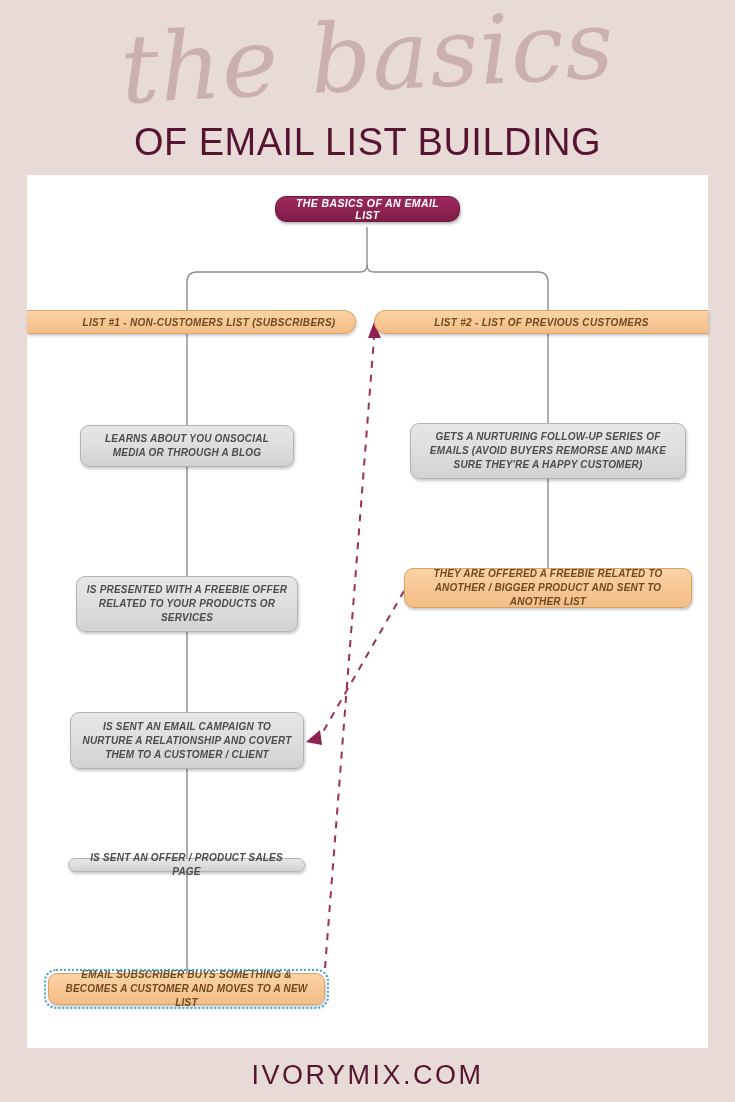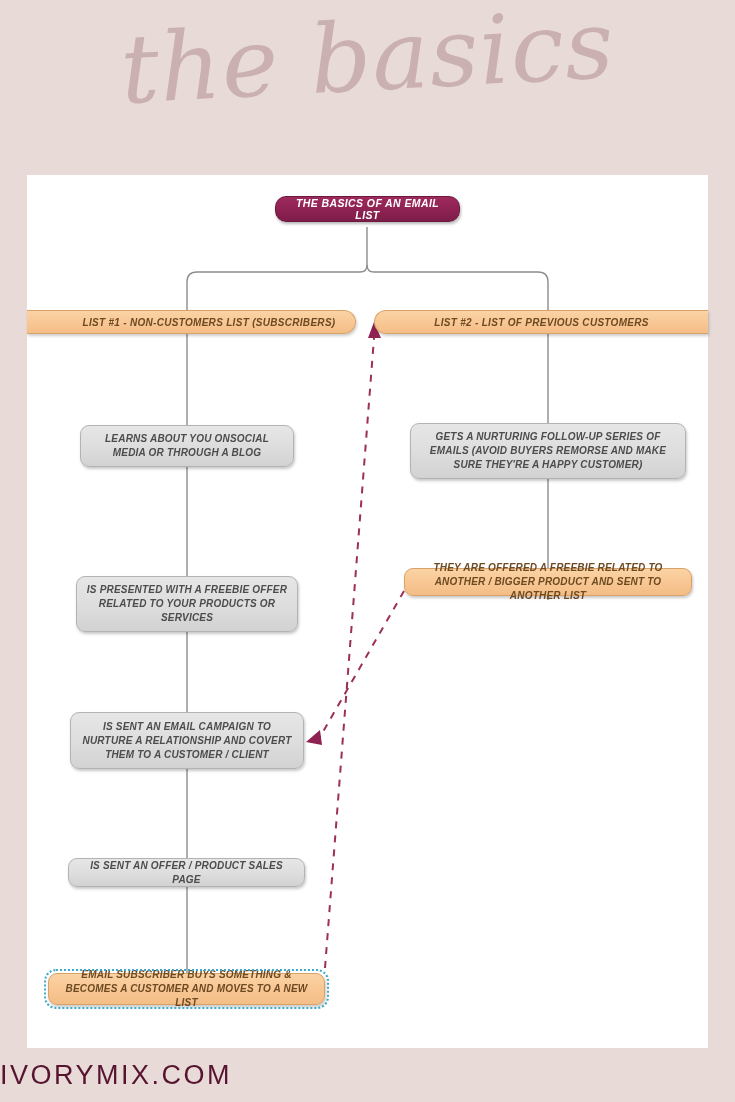--- a/index.html
+++ b/index.html
@@ -60,21 +60,21 @@
   }
 
   
   .footer {
     position: absolute;
     left: 0; top: 1048px;
     width: 735px; height: 54px;
     background: #e8dbd7;
     display: flex;
     align-items: center;
-    justify-content: flex-start;
+    justify-content: center;
   }
   .footer-text {
     font-family: "Liberation Sans", sans-serif;
     font-size: 27px;
     letter-spacing: 2.5px;
     color: #561431;
   }
 
   
   .connectors {
@@ -210,36 +210,37 @@
 </div>
 
 <div class="node node-gray" style="left:76px; top:576px; width:222px; height:56px;">
   <span class="node-text">IS PRESENTED WITH A FREEBIE OFFER RELATED TO YOUR PRODUCTS OR SERVICES</span>
 </div>
 
 <div class="node node-gray" style="left:70px; top:712px; width:234px; height:57px;">
   <span class="node-text">IS SENT AN EMAIL CAMPAIGN TO NURTURE A RELATIONSHIP AND COVERT THEM TO A CUSTOMER / CLIENT</span>
 </div>
 
-<div class="node node-gray" style="left:68px; top:858px; width:237px; height:29px;">
+<div class="node node-gray" style="left:68px; top:858px; width:237px; height:14px;">
   <span class="node-text">IS SENT AN OFFER / PRODUCT SALES PAGE</span>
 </div>
 
 <div class="node node-selected" style="left:48px; top:973px; width:277px; height:32px;">
   <div class="sel-ring"></div>
   <span class="node-text">EMAIL SUBSCRIBER BUYS SOMETHING &amp; BECOMES A CUSTOMER AND MOVES TO A NEW LIST</span>
 </div>
 
 <div class="node node-gray" style="left:410px; top:423px; width:276px; height:56px;">
   <span class="node-text">GETS A NURTURING FOLLOW-UP SERIES OF EMAILS (AVOID BUYERS REMORSE AND MAKE SURE THEY'RE A HAPPY CUSTOMER)</span>
 </div>
 
-<div class="node node-orange" style="left:404px; top:568px; width:288px; height:28px;">
+<div class="node node-orange" style="left:404px; top:568px; width:288px; height:40px;">
   <span class="node-text">THEY ARE OFFERED A FREEBIE RELATED TO ANOTHER / BIGGER PRODUCT AND SENT TO ANOTHER LIST</span>
 </div>
 
 <div class="header">
   <div class="script-title">the basics</div>
+  <div class="main-title">OF EMAIL LIST BUILDING</div>
 </div>
 
 <div class="footer">
   <span class="footer-text">IVORYMIX.COM</span>
 </div>
 
 </body></html>

